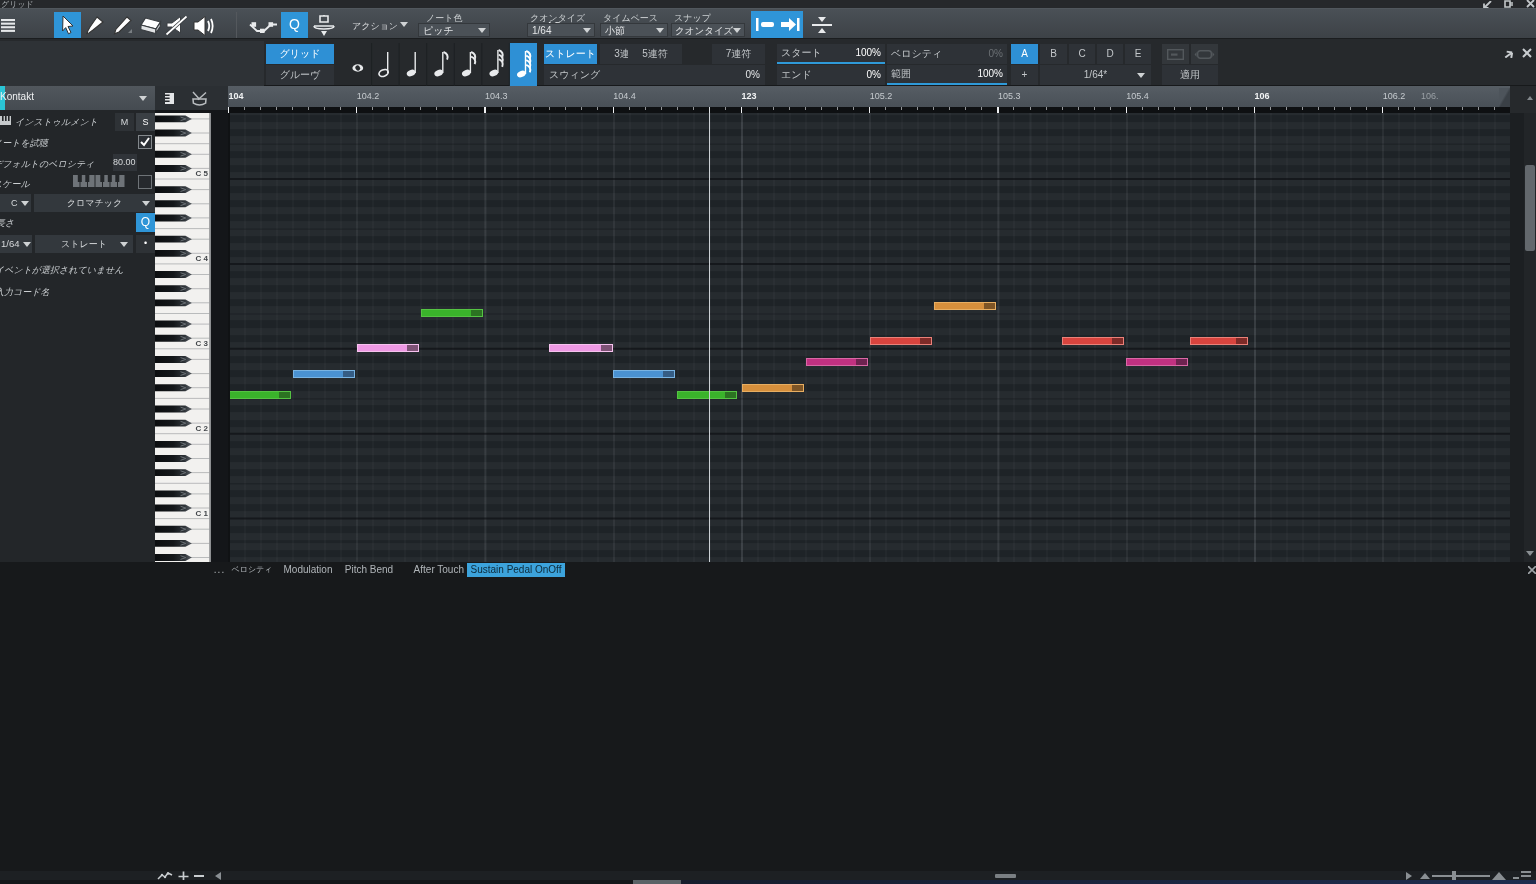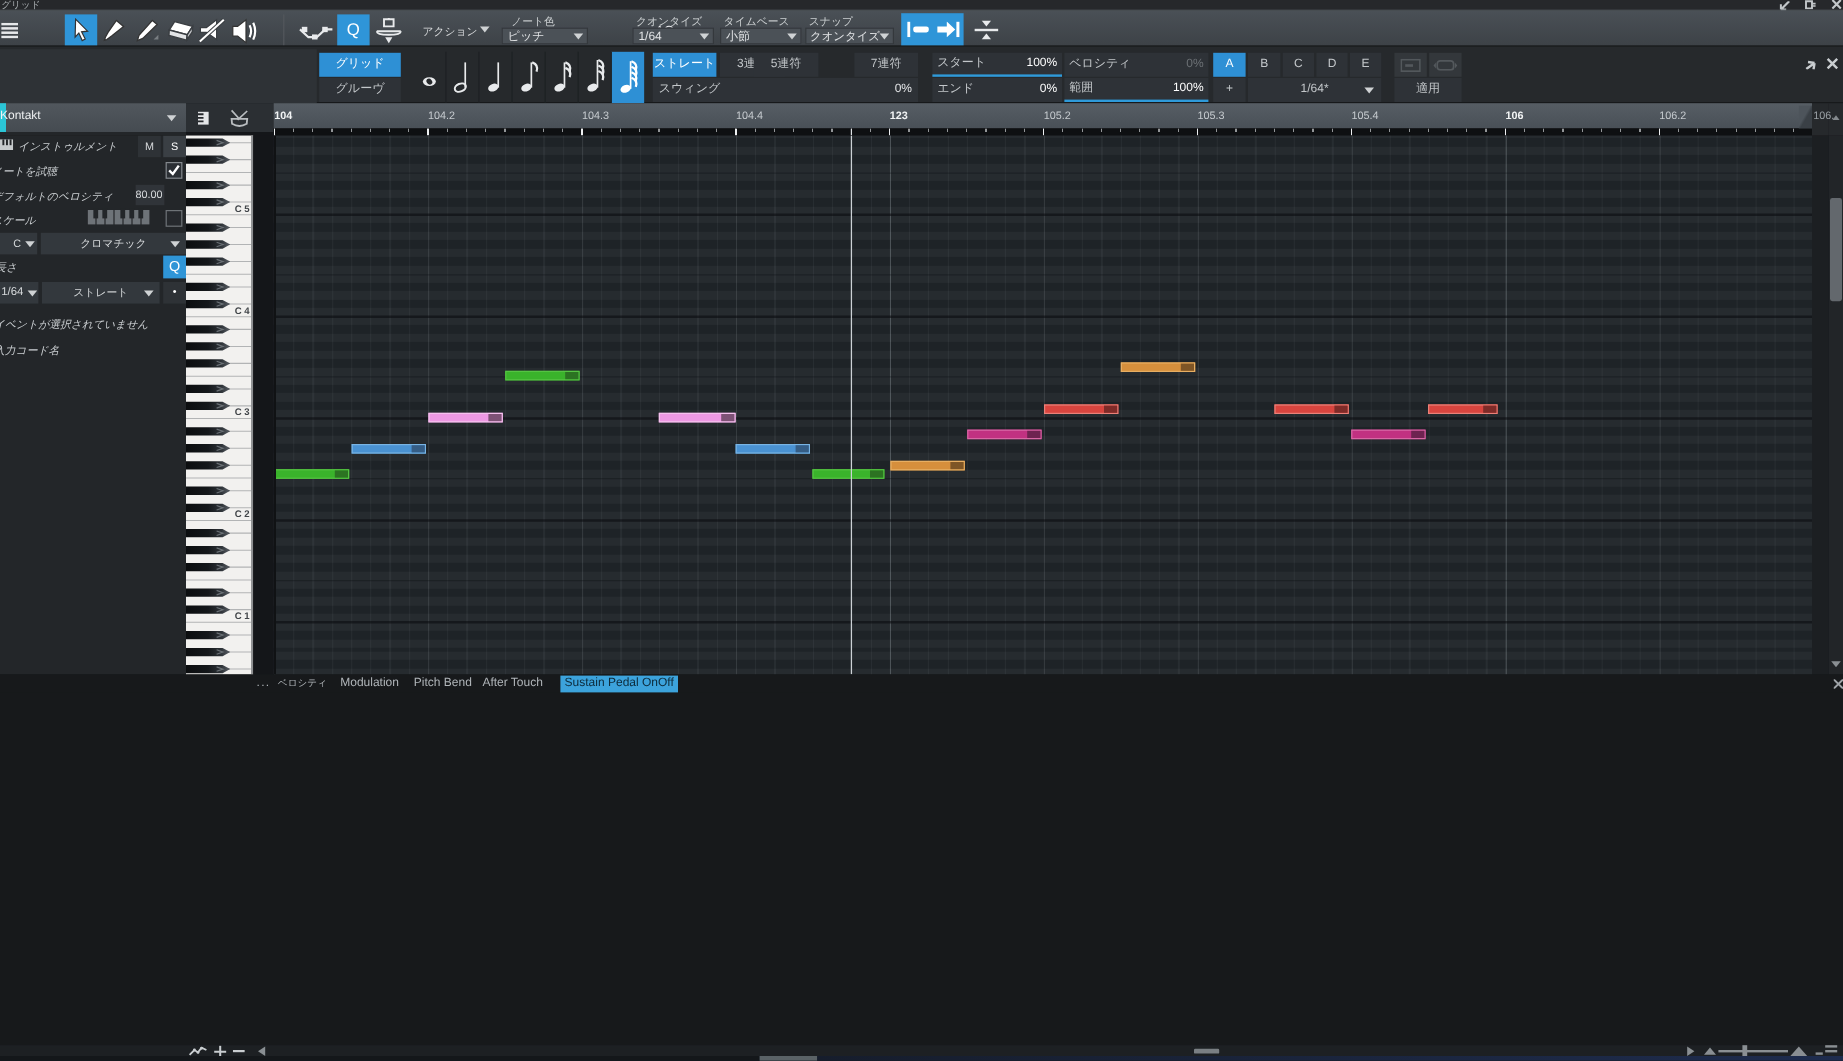--- a/index.html
+++ b/index.html
@@ -274,21 +274,21 @@
       </div>
     <div class="abs" id="tickstrip" style="left:228px;top:21px;width:1282px;height:6px;background:#0e1012;overflow:hidden;">
       <div class="abs" style="left:0;top:0;width:1282px;height:3px;background:repeating-linear-gradient(90deg,rgba(235,238,240,.6) 0 1px,transparent 1px 16.03px);"></div>
       <div class="abs" style="left:0;top:0;width:1282px;height:6px;background:repeating-linear-gradient(90deg,#eef0f2 0 1px,transparent 1px 128.25px);"></div>
       <div class="abs" style="left:480.5px;top:0;width:1px;height:6px;background:#dde1e4;"></div>
     </div>
     <div class="abs" style="left:155px;top:24px;width:73px;height:3px;background:#141619;"></div>
     <div class="abs" style="left:0;top:24px;width:155px;height:3px;background:#232629;"></div>
     <div class="abs" style="left:1499px;top:2px;width:11px;height:19px;background:linear-gradient(to right bottom,#4d545b 44%,#3a4046 56%);"></div>
     <div class="abs" style="left:1510px;top:0;width:14px;height:27px;background:#26292c;"></div>
-    <div class="abs" style="left:1511px;top:5px;font-size:9px;color:#9aa0a5;z-index:6;">106.</div>
+    <div class="abs" style="left:1421px;top:5px;font-size:9px;color:#9aa0a5;z-index:6;">106.</div>
 
     <div class="abs" style="left:1524px;top:0;width:12px;height:27px;background:#26292c;">
       <div class="abs" style="left:3px;top:10px;width:0;height:0;border-left:3.5px solid transparent;border-right:3.5px solid transparent;border-bottom:4.5px solid #84898d;"></div>
     </div>
   </div>
   <div class="abs" id="main">
     <div class="abs" id="leftpanel" style="left:0;top:0;width:155px;height:449px;background:#232629;overflow:hidden;">
 
       <svg class="abs" style="left:0;top:3px;" width="11" height="9" viewBox="0 0 11 9">
           <rect width="11" height="9" fill="#c6cacc"></rect>
@@ -480,21 +480,21 @@
     <div class="abs" id="vscroll" style="left:1524px;top:0;width:12px;height:449px;background:#222528;">
       <div class="abs" style="left:1px;top:52px;width:10px;height:86px;background:#63686d;border-radius:2px;"></div>
       <div class="abs" style="left:2px;top:438px;width:0;height:0;border-left:4px solid transparent;border-right:4px solid transparent;border-top:5px solid #8a8f93;"></div>
     </div>
   </div>
   <div class="abs" id="tabs">
     <div class="tab" style="left:211px;width:17px;text-align:center;letter-spacing:1px;">...</div>
     <div class="tab" style="left:228px;width:48px;text-align:center;font-size:8px;">ベロシティ</div>
     <div class="tab" style="left:278px;width:60px;text-align:center;">Modulation</div>
     <div class="tab" style="left:340px;width:58px;text-align:center;">Pitch Bend</div>
-    <div class="tab" style="left:402px;width:62px;text-align:left;">After Touch</div>
+    <div class="tab" style="left:402px;width:62px;text-align:right;">After Touch</div>
     <div class="tab" style="left:467px;width:98px;text-align:center;background:#3ca3dc;color:#0d2a3a;">Sustain Pedal OnOff</div>
     <svg class="abs" style="left:1528px;top:4px;" width="8" height="8" viewBox="0 0 8 8">
         <path d="M0 0 L8 8 M8 0 L0 8" stroke="#9ea3a7" stroke-width="1.6"></path>
       </svg>
   </div>
   <div class="abs" id="bbar">
     <svg class="abs" style="left:157px;top:1px;" width="16" height="8" viewBox="0 0 16 8">
         <path d="M1 7 L5 3 L8 5 L11 1 L15 3" stroke="#c9cdd0" stroke-width="1.5" fill="none"></path>
         <circle cx="5" cy="3" r="1.2" fill="#c9cdd0"></circle>
         <circle cx="8" cy="5" r="1.2" fill="#c9cdd0"></circle>

